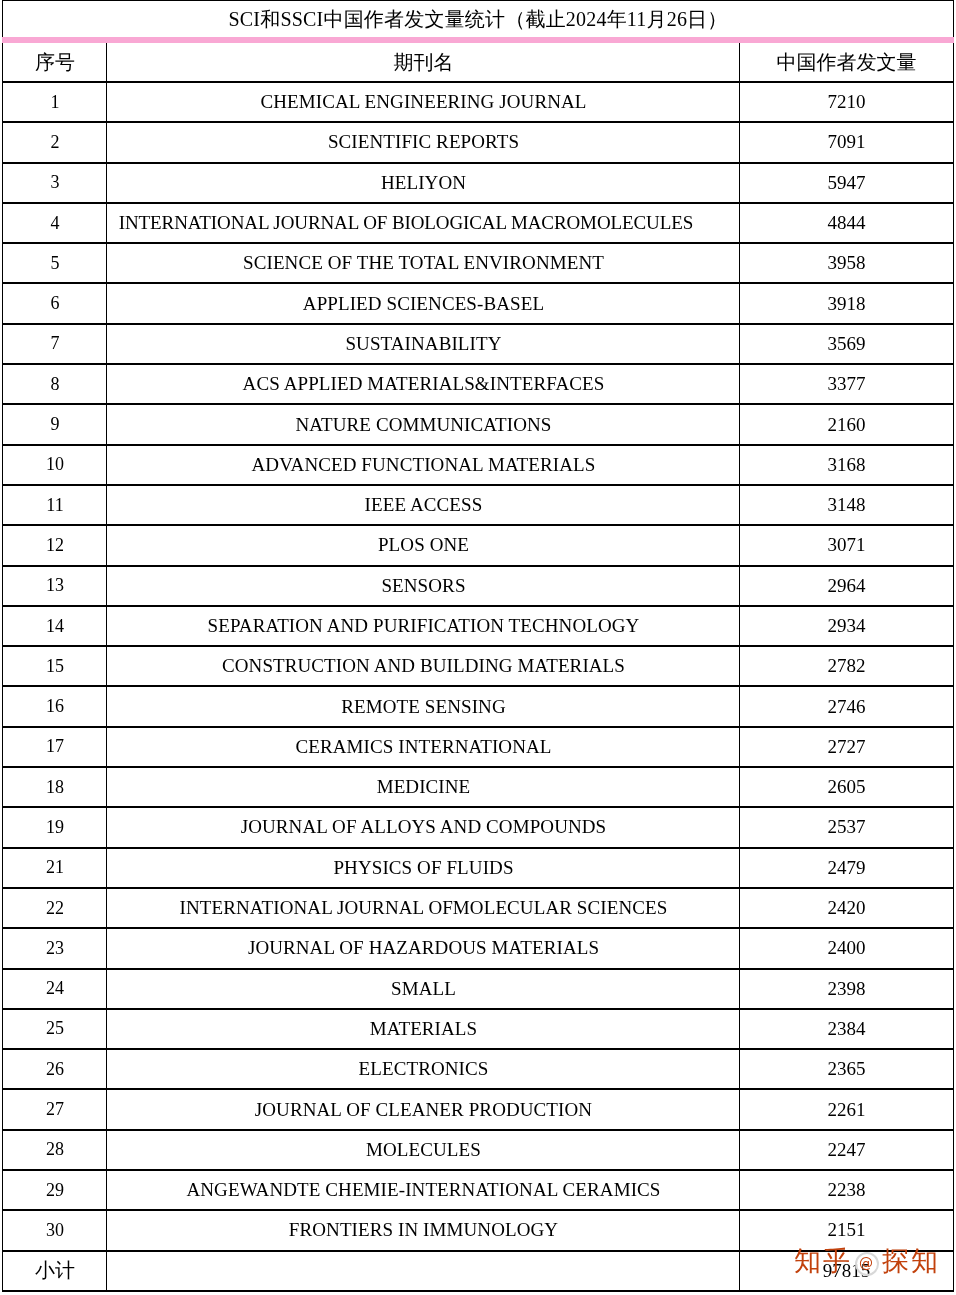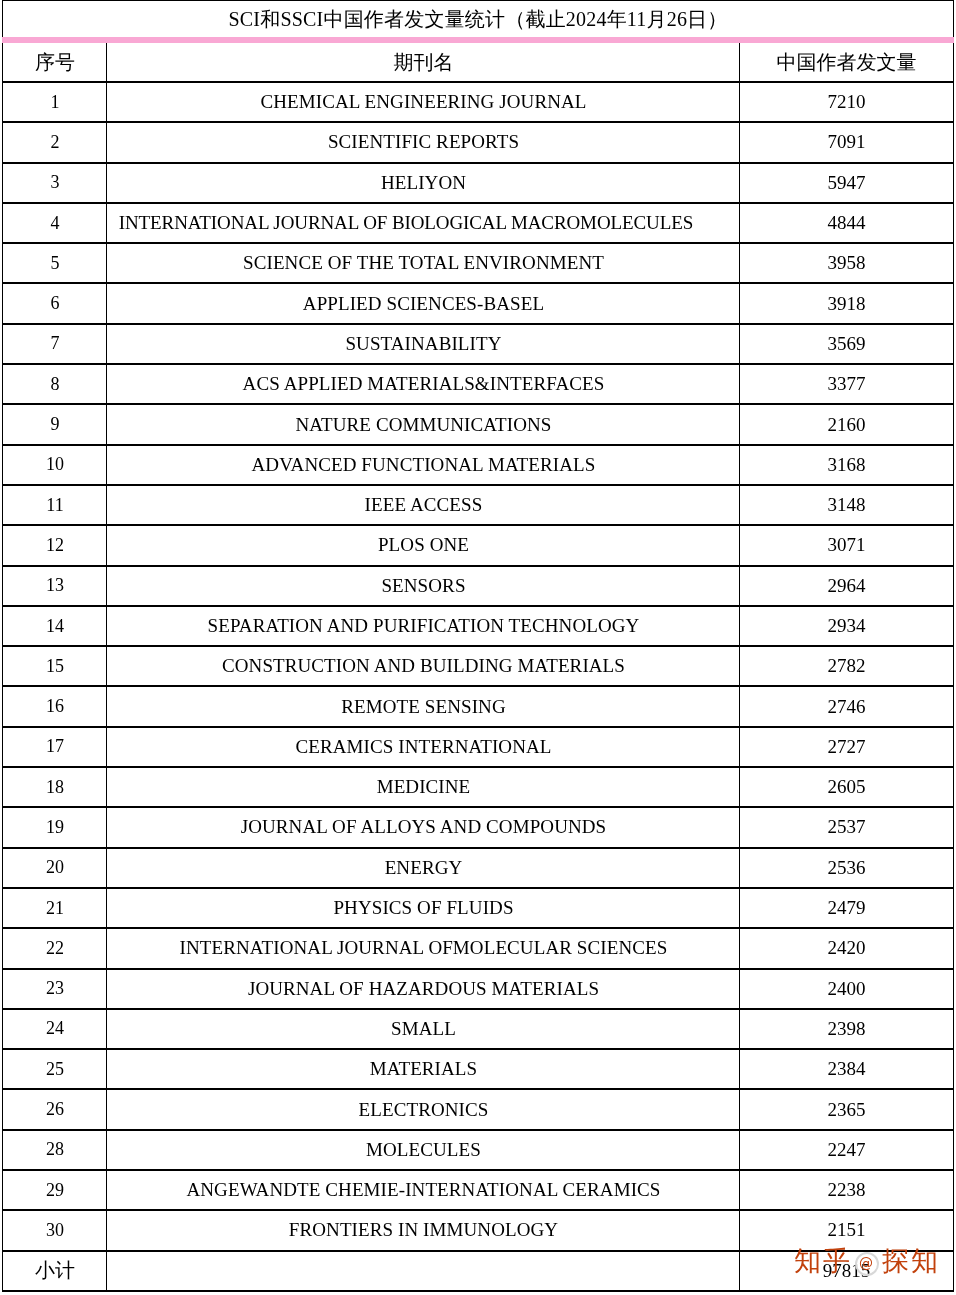--- a/index.html
+++ b/index.html
@@ -234,25 +234,20 @@
           <td class="idx">18</td>
           <td class="jname">MEDICINE</td>
           <td class="num">2605</td>
         </tr>
         <tr class="data-row">
           <td class="idx">19</td>
           <td class="jname">JOURNAL OF ALLOYS AND COMPOUNDS</td>
           <td class="num">2537</td>
         </tr>
         <tr class="data-row">
-          <td class="idx">20</td>
-          <td class="jname">ENERGY</td>
-          <td class="num">2536</td>
-        </tr>
-        <tr class="data-row">
           <td class="idx">21</td>
           <td class="jname">PHYSICS OF FLUIDS</td>
           <td class="num">2479</td>
         </tr>
         <tr class="data-row">
           <td class="idx">22</td>
           <td class="jname">INTERNATIONAL JOURNAL OFMOLECULAR SCIENCES</td>
           <td class="num">2420</td>
         </tr>
         <tr class="data-row">
@@ -267,20 +262,25 @@
         </tr>
         <tr class="data-row">
           <td class="idx">25</td>
           <td class="jname">MATERIALS</td>
           <td class="num">2384</td>
         </tr>
         <tr class="data-row">
           <td class="idx">26</td>
           <td class="jname">ELECTRONICS</td>
           <td class="num">2365</td>
+        </tr>
+        <tr class="data-row">
+          <td class="idx">27</td>
+          <td class="jname">JOURNAL OF CLEANER PRODUCTION</td>
+          <td class="num">2261</td>
         </tr>
         <tr class="data-row">
           <td class="idx">28</td>
           <td class="jname">MOLECULES</td>
           <td class="num">2247</td>
         </tr>
         <tr class="data-row">
           <td class="idx">29</td>
           <td class="jname">ANGEWANDTE CHEMIE-INTERNATIONAL CERAMICS</td>
           <td class="num">2238</td>

